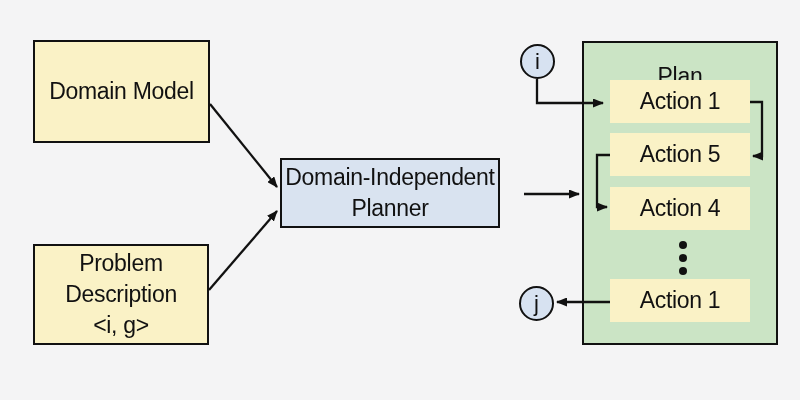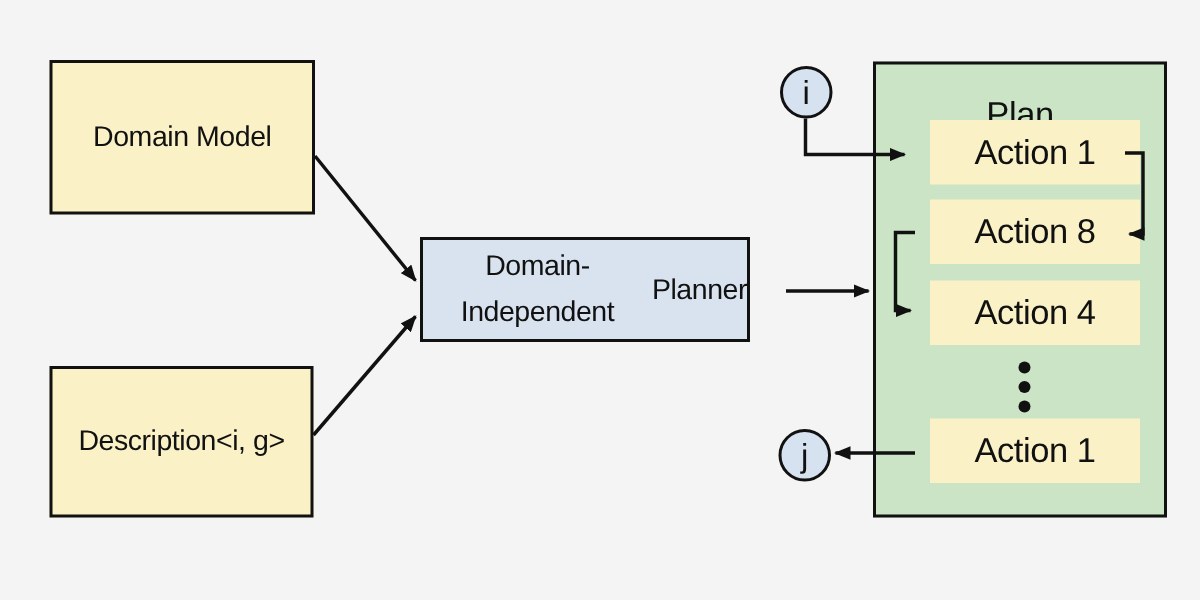--- a/index.html
+++ b/index.html
@@ -19,25 +19,25 @@
     position: absolute;
     inset: 0;
     width: 800px;
     height: 400px;
   }
   .box {
     position: absolute;
     box-sizing: border-box;
     border: 2px solid var(--ink, #111111);
     display: flex;
-    flex-direction: row;
+    flex-direction: column;
     justify-content: center;
     align-items: center;
     text-align: center;
-    font-size: 19px;
+    font-size: 23px;
     line-height: 31px;
     letter-spacing: -0.3px;
   }
   .box.yellow { background: var(--box_yellow, #faf2c6); }
   .box.blue   { background: var(--box_blue, #d9e3f0); }
 
   #domain-model-box { left: 33px; top: 40px; width: 177px; height: 103px; line-height: 33px; }
   #problem-box      { left: 33px; top: 244px; width: 176px; height: 101px; }
   #planner-box      { left: 280px; top: 158px; width: 220px; height: 70px; }
 
@@ -59,21 +59,20 @@
   .action-box {
     position: absolute;
     box-sizing: border-box;
     left: 610px; width: 140px; height: 43px;
     background: var(--box_yellow, #faf2c6);
     display: flex;
     justify-content: center;
     align-items: center;
     font-size: 23px;
     letter-spacing: -0.3px;
-    margin-left: 10px;
   }
   .dot {
     position: absolute;
     left: 679px;
     width: 8px; height: 8px;
     border-radius: 50%;
     background: var(--ink, #111111);
   }
   .state-circle {
     position: absolute;
@@ -105,34 +104,35 @@
 </head>
 <body style="--background: #f4f4f5; --ink: #111111; --box_yellow: #faf2c6; --box_blue: #d9e3f0; --plan_green: #cbe4c5; --circle_fill: #d7e2f1;">
 
 <div class="stage">
 
   <div class="box yellow" id="domain-model-box">
     <span>Domain Model</span>
   </div>
 
   <div class="box yellow" id="problem-box">
+    <span>Problem</span>
     <span>Description</span>
     <span>&lt;i, g&gt;</span>
   </div>
 
   <div class="box blue" id="planner-box">
     <span>Domain-Independent</span>
     <span>Planner</span>
   </div>
 
   <div id="plan-panel"></div>
   <div id="plan-title">Plan</div>
 
   <div class="action-box" style="top:80px">Action 1</div>
-  <div class="action-box" style="top:133px">Action 8</div>
+  <div class="action-box" style="top:133px">Action 5</div>
   <div class="action-box" style="top:187px">Action 4</div>
   <div class="action-box" style="top:279px">Action 1</div>
 
   <div class="dot" style="top:241px"></div>
   <div class="dot" style="top:254px"></div>
   <div class="dot" style="top:267px"></div>
 
   <div class="state-circle" id="circle-i">
     <span>i</span>
   </div>

